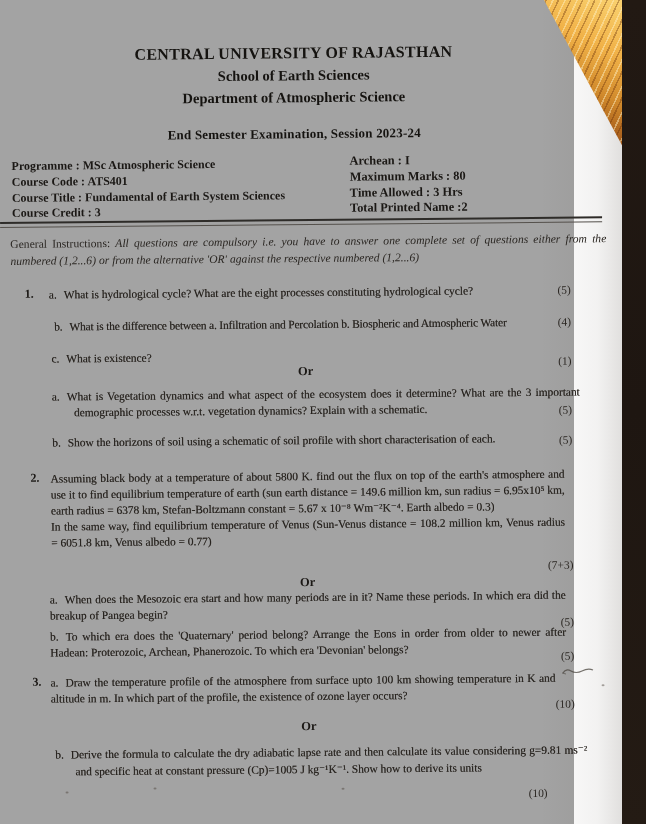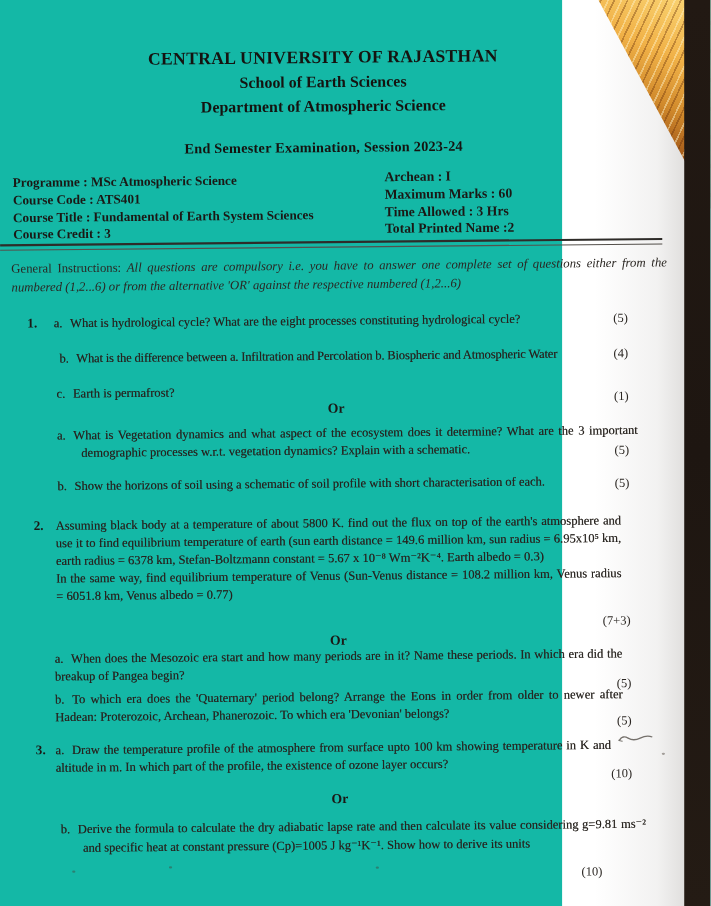--- a/index.html
+++ b/index.html
@@ -1,20 +1,20 @@
 <!DOCTYPE html>
 <html><head>
 <meta charset="utf-8">
 <style>
   html,body{margin:0;padding:0;}
   body{
     width:646px;height:824px;overflow:hidden;background:#ffffff;
     font-family:"Liberation Serif","DejaVu Serif",serif;
   }
-  .scan{position:relative;width:511px;height:824px;background:#14b8a6;}
+  .scan{position:relative;width:574px;height:824px;background:#a3a3a3;}
   .content{
     position:absolute;inset:0;
     transform:rotate(-0.55deg);
     transform-origin:320px 420px;
     color:#26221e;
   }
   .center{position:absolute;left:4px;width:586px;text-align:center;color:#151310;}
   .uni{top:44px;font-size:16px;font-weight:bold;letter-spacing:.3px;}
   .school{top:67px;font-size:14.5px;font-weight:bold;}
   .dept{top:89px;font-size:14.5px;font-weight:bold;}
@@ -64,21 +64,21 @@
     <div class="center exam">End Semester Examination, Session 2023-24</div>
 
     <div class="cinfo" style="left:14px;top:156px;">
       <div>Programme : MSc Atmospheric Science</div>
       <div>Course Code : ATS401</div>
       <div>Course Title : Fundamental of Earth System Sciences</div>
       <div>Course Credit : 3</div>
     </div>
     <div class="cinfo" style="left:352px;top:154px;font-size:12.4px;">
       <div>Archean : I</div>
-      <div>Maximum Marks : 60</div>
+      <div>Maximum Marks : 80</div>
       <div>Time Allowed : 3 Hrs</div>
       <div>Total Printed Name :2</div>
     </div>
 
     <div class="sep"></div>
 
     <p class="instr">
       <span class="ilabel">General Instructions:</span>
       <span class="itext">All questions are compulsory i.e. you have to answer one complete set of questions either from the numbered (1,2...6) or from the alternative 'OR' against the respective numbered (1,2...6)</span>
     </p>
@@ -91,21 +91,21 @@
       <span class="marks" style="top:0;">(5)</span>
     </div>
     <div class="part" style="left:55px;top:316px;width:517px;">
       <div class="ptxt tight" style="width:500px;">
         <span class="lbl">b.</span><span>What is the difference between a. Infiltration and Percolation b. Biospheric and Atmospheric Water</span>
       </div>
       <span class="marks" style="top:0;">(4)</span>
     </div>
     <div class="part" style="left:52px;top:348px;width:520px;">
       <div class="ptxt" style="width:480px;">
-        <span class="lbl">c.</span><span>Earth is permafrost?</span>
+        <span class="lbl">c.</span><span>What is existence?</span>
       </div>
       <span class="marks" style="top:7px;">(1)</span>
     </div>
 
     <div class="orline" style="top:364px;">Or</div>
 
     <div class="part" style="left:52px;top:386px;width:520px;">
       <div class="ptxt just hang" style="width:506px;">
         <span class="lbl">a.</span><span>What is Vegetation dynamics and what aspect of the ecosystem does it determine? What are the 3 important demographic processes w.r.t. vegetation dynamics? Explain with a schematic.</span>
       </div>

